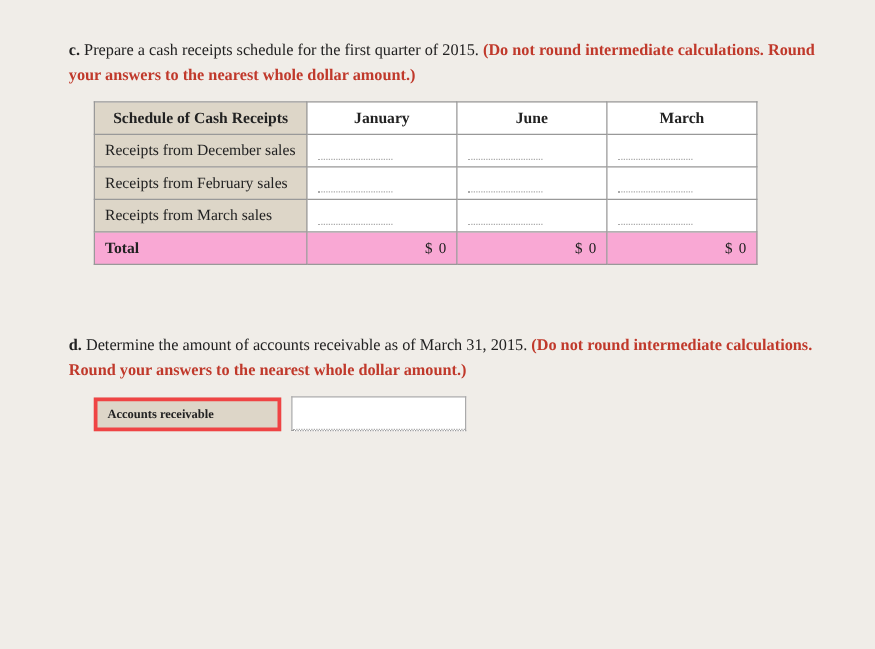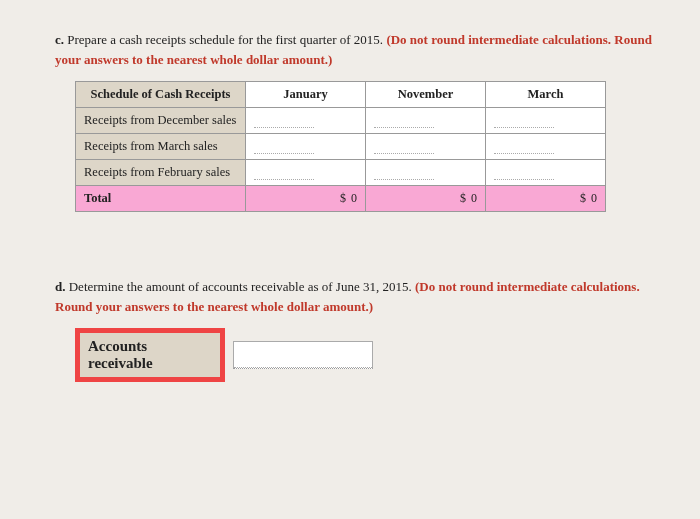--- a/index.html
+++ b/index.html
@@ -102,24 +102,24 @@
 
     .accounts-row {
       display: flex;
       align-items: center;
       gap: 8px;
       margin-top: 8px;
       margin-left: 20px;
     }
 
     .accounts-label-box {
-      border: 5px solid #ef4444;
+      border: 3px solid #ef4444;
       background-color: #ddd6c8;
       font-weight: bold;
-      font-size: 15px;
+      font-size: 10px;
       padding: 5px 8px;
       width: 150px;
     }
 
     .accounts-input-box {
       border: 1px solid #aaa;
       background-color: #fff;
       width: 140px;
       height: 28px;
       border-bottom: 1px dotted #999;
@@ -130,53 +130,53 @@
     }
 
     .section-d {
       margin-left: 10px;
       margin-top: 10px;
     }
   </style>
 </head>
 <body>
 
-<div style="display:flex; flex-direction: column; padding: 10px 15px; gap: 11px;">
+<div style="display:flex; flex-direction: column; padding: 10px 15px;">
 
   <div class="section section-c">
     <p class="section-text">
       <span class="section-label">c.</span>
       <span>Prepare a cash receipts schedule for the first quarter of 2015. </span><span class="bold-red">(Do not round intermediate calculations. Round your answers to the nearest whole dollar amount.)</span>
     </p>
 
     <div class="table-wrapper">
       <table>
         <thead>
           <tr>
             <th class="col-label">Schedule of Cash Receipts</th>
             <th class="col-month">January</th>
-            <th class="col-month">November</th>
+            <th class="col-month">June</th>
             <th class="col-month">March</th>
           </tr>
         </thead>
         <tbody>
           <tr>
             <td class="col-label" style="font-weight:normal;">Receipts from December sales</td>
             <td class="input-cell"><input class="dotted-input" type="text" style=""></td>
             <td class="input-cell"><input class="dotted-input" type="text" style=""></td>
             <td class="input-cell"><input class="dotted-input" type="text" style=""></td>
           </tr>
           <tr>
+            <td class="col-label" style="font-weight:normal;">Receipts from February sales</td>
+            <td class="input-cell"><input class="dotted-input" type="text" style=""></td>
+            <td class="input-cell"><input class="dotted-input" type="text" style=""></td>
+            <td class="input-cell"><input class="dotted-input" type="text" style=""></td>
+          </tr>
+          <tr>
             <td class="col-label" style="font-weight:normal;">Receipts from March sales</td>
-            <td class="input-cell"><input class="dotted-input" type="text" style=""></td>
-            <td class="input-cell"><input class="dotted-input" type="text" style=""></td>
-            <td class="input-cell"><input class="dotted-input" type="text" style=""></td>
-          </tr>
-          <tr>
-            <td class="col-label" style="font-weight:normal;">Receipts from February sales</td>
             <td class="input-cell"><input class="dotted-input" type="text" style=""></td>
             <td class="input-cell"><input class="dotted-input" type="text" style=""></td>
             <td class="input-cell"><input class="dotted-input" type="text" style=""></td>
           </tr>
           <tr class="total-row">
             <td class="col-label">Total</td>
             <td class="total-cell">
               <span class="dollar-sign">$</span>
               <span>0</span>
             </td>
@@ -190,21 +190,21 @@
             </td>
           </tr>
         </tbody>
       </table>
     </div>
   </div>
 
   <div class="section section-d" style="margin-top: 30px;">
     <p class="section-text">
       <span class="section-label">d.</span>
-      <span>Determine the amount of accounts receivable as of June 31, 2015. </span><span class="bold-red">(Do not round intermediate calculations. Round your answers to the nearest whole dollar amount.)</span>
+      <span>Determine the amount of accounts receivable as of March 31, 2015. </span><span class="bold-red">(Do not round intermediate calculations. Round your answers to the nearest whole dollar amount.)</span>
     </p>
 
     <div class="accounts-row">
       <div class="accounts-label-box">Accounts receivable</div>
       <div class="accounts-input-box">
         <input style="border-top: none; border-right: none; border-left: none; border-image: initial; border-bottom: 1px dotted rgb(170, 170, 170); width: 100%; height: 100%; background: transparent; outline: none; font-size: 12px; padding: 2px 4px;" type="text">
       </div>
     </div>
   </div>
 

